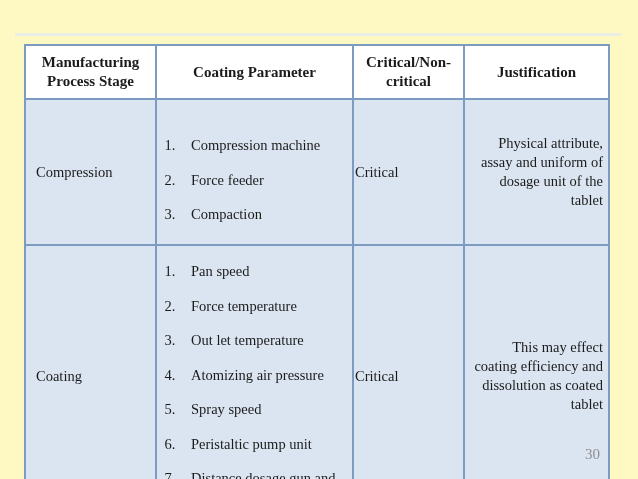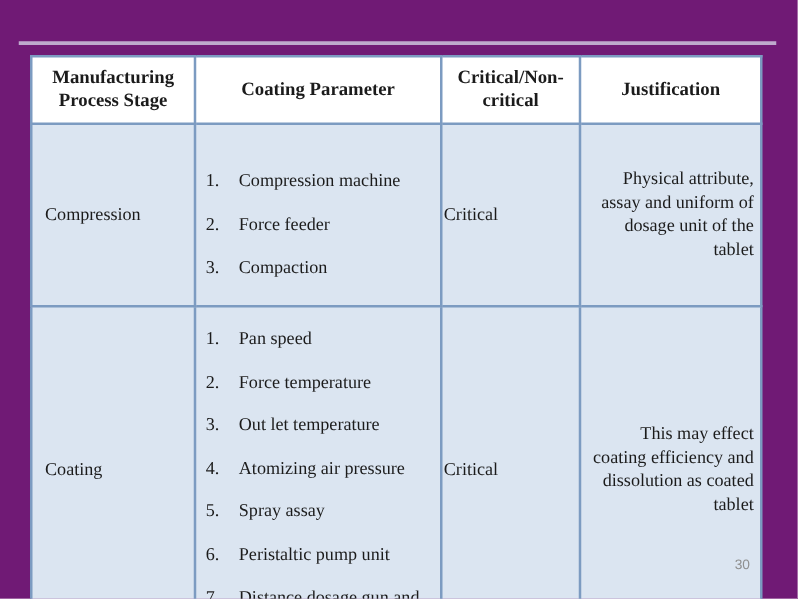--- a/index.html
+++ b/index.html
@@ -4,21 +4,21 @@
 <style>
   html, body { margin: 0; padding: 0; }
   body {
     width: 638px; height: 479px;
     background: #ffffff;
     font-family: "Liberation Serif", serif;
     color: #1b1b1b;
     position: relative;
     overflow: hidden;
   }
-  .slide { position: absolute; inset: 0; background: #701a75; }
+  .slide { position: absolute; inset: 0; background: #fef9c3; }
 
   
   .top-shadow {
     position: absolute; left: 15px; top: 33px;
     width: 606px; height: 3px;
     background: #dfe8f2; opacity: 0.7;
   }
 
   table.cqa {
     position: absolute; left: 24px; top: 44px;
@@ -67,22 +67,22 @@
   td.critical-cell { }
   td.justification-cell {
     text-align: right;
     padding: 0 5px 0 9px;
     line-height: 19px;
   }
 
   .page-number {
     position: absolute;
     top: 446px; right: 38px;
-    font-family: Liberation Sans, sans-serif;
-    font-size: 11px;
+    font-family: Liberation Serif, serif;
+    font-size: 15px;
     color: #8f8f8f;
   }
 </style>
 </head>
 <body>
 
 <div class="slide">
 
   <div class="top-shadow"></div>
 
@@ -115,21 +115,21 @@
         <td class="justification-cell">Physical attribute, assay and uniform of dosage unit of the tablet</td>
       </tr>
       <tr class="row-coating">
         <td class="stage-cell">Coating</td>
         <td class="param-cell">
           <ol>
             <li>Pan speed</li>
             <li>Force temperature</li>
             <li>Out let temperature</li>
             <li>Atomizing air pressure</li>
-            <li>Spray assay</li>
+            <li>Spray speed</li>
             <li>Peristaltic pump unit</li>
             <li>Distance dosage gun and product bed</li>
           </ol>
         </td>
         <td class="critical-cell">Critical</td>
         <td class="justification-cell">This may effect coating efficiency and dissolution as coated tablet</td>
       </tr>
     </tbody>
   </table>
 

